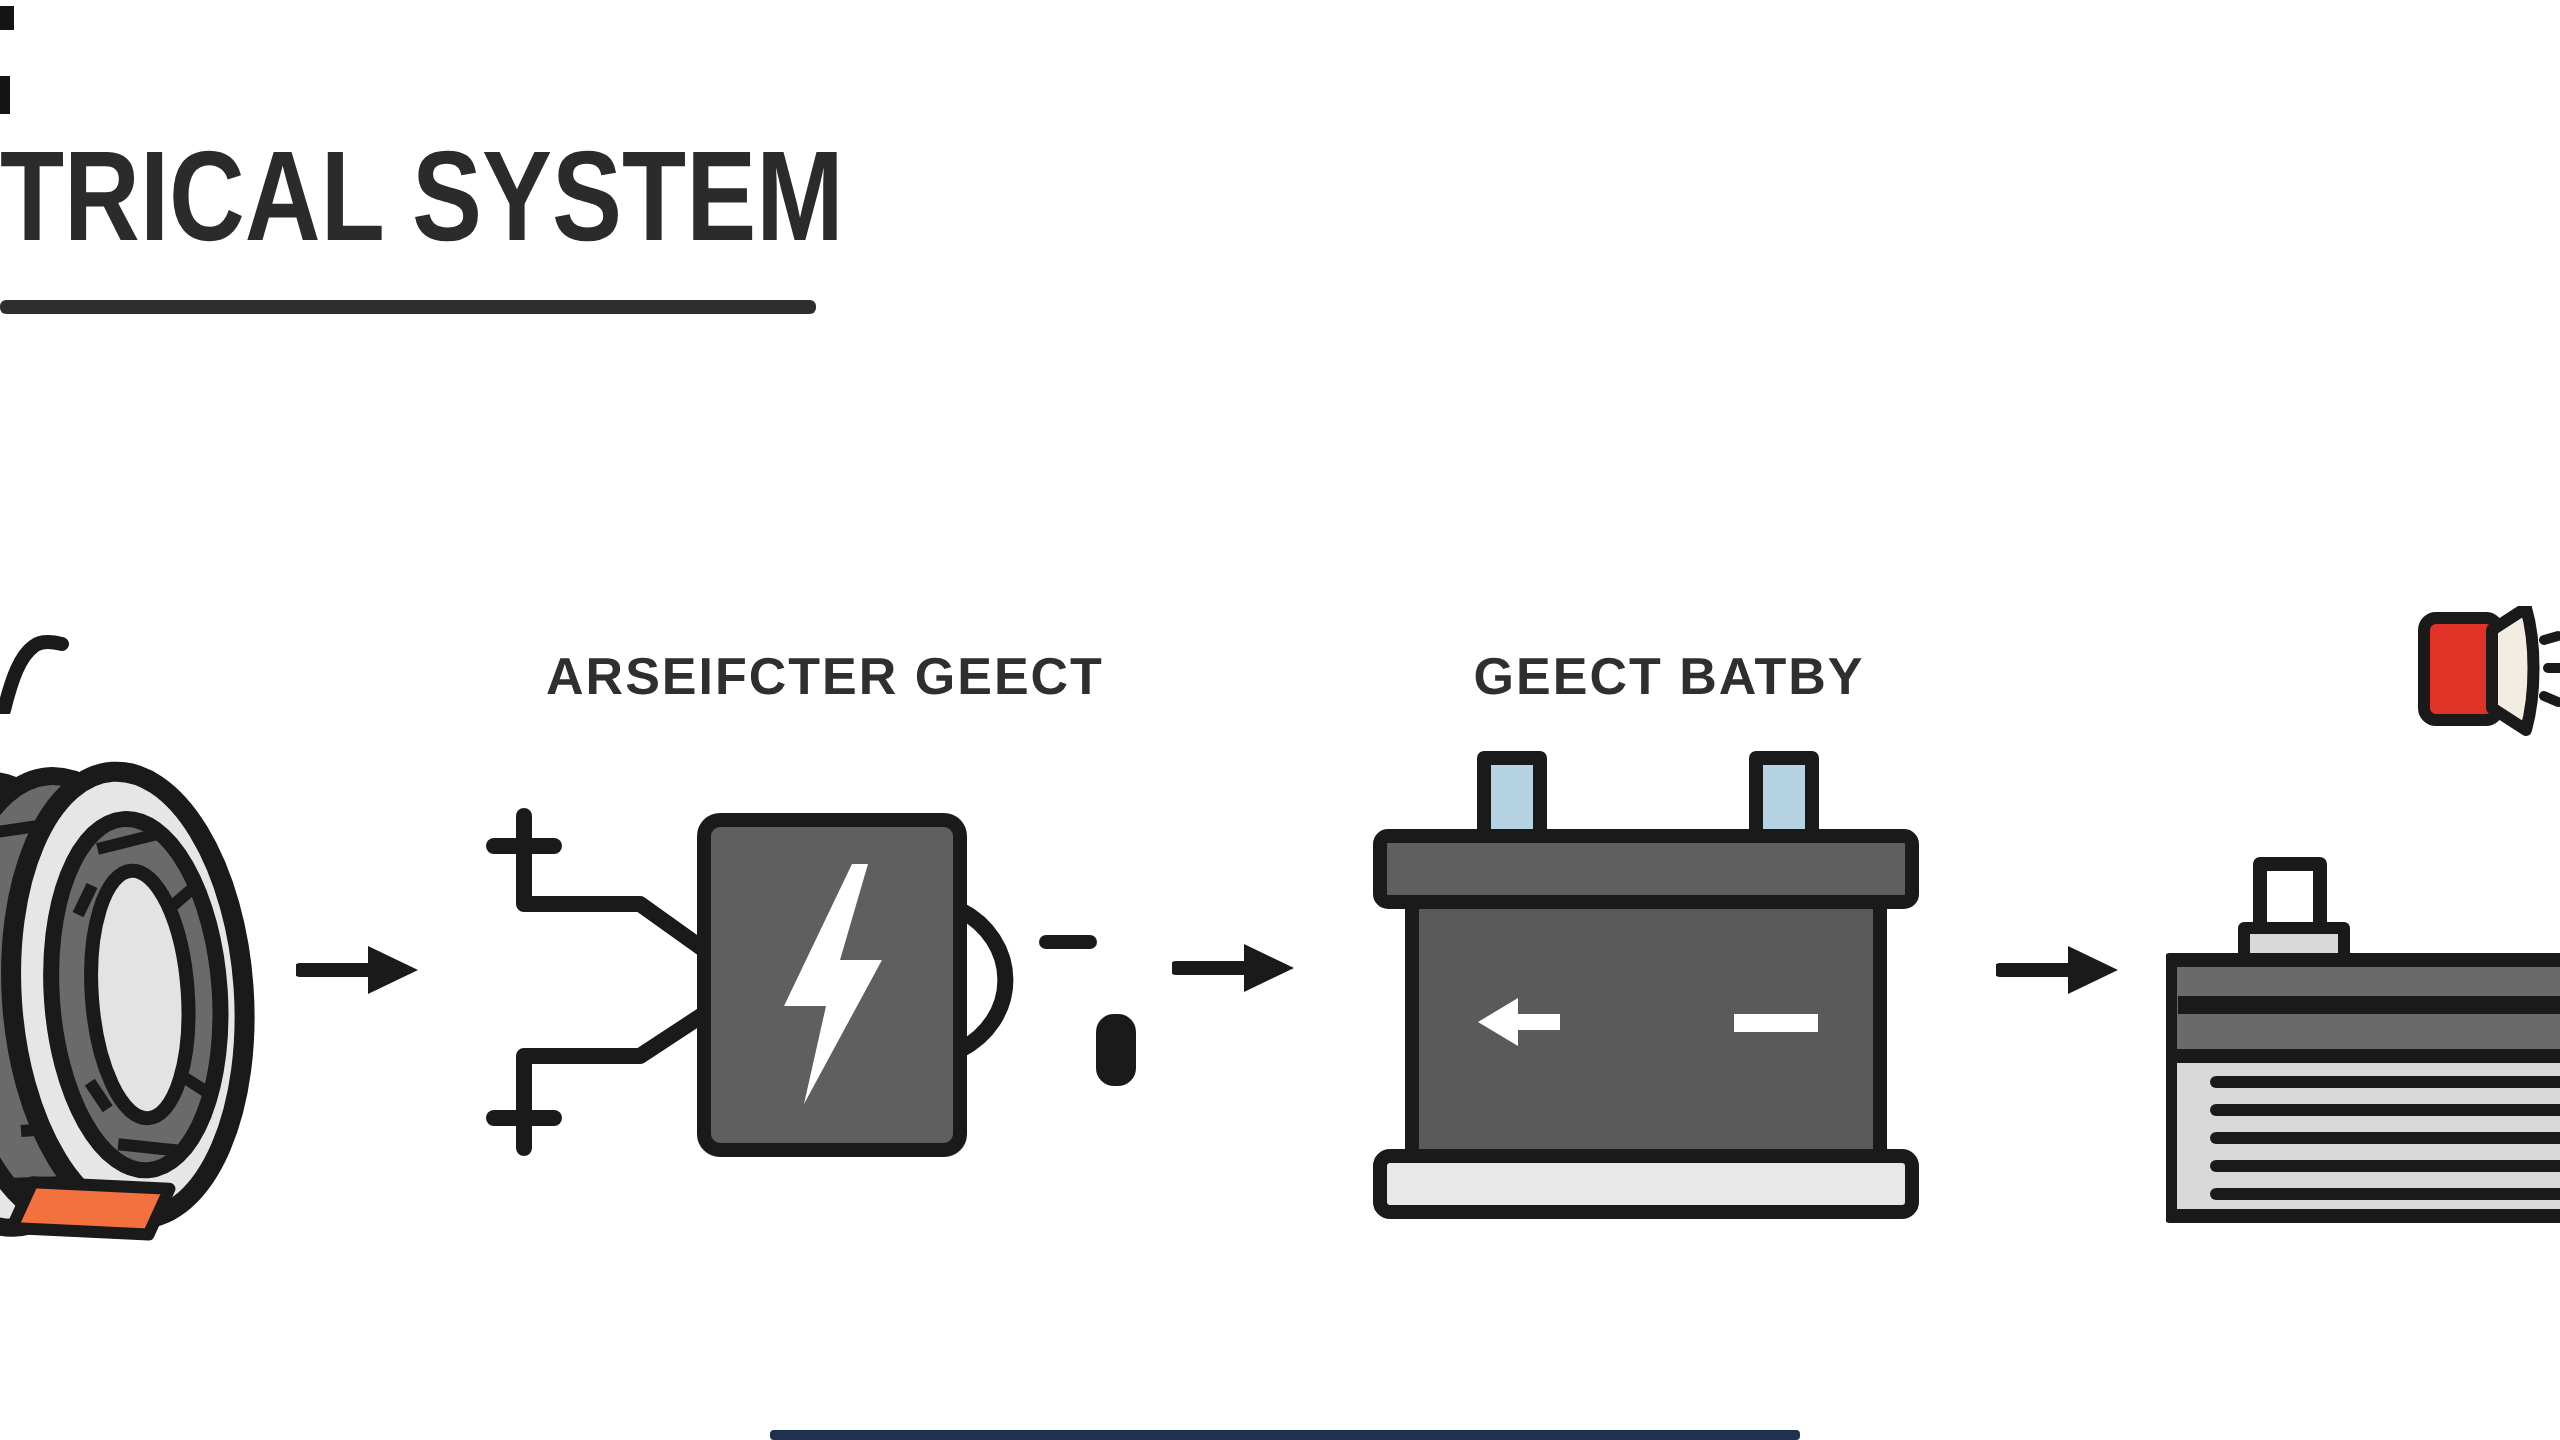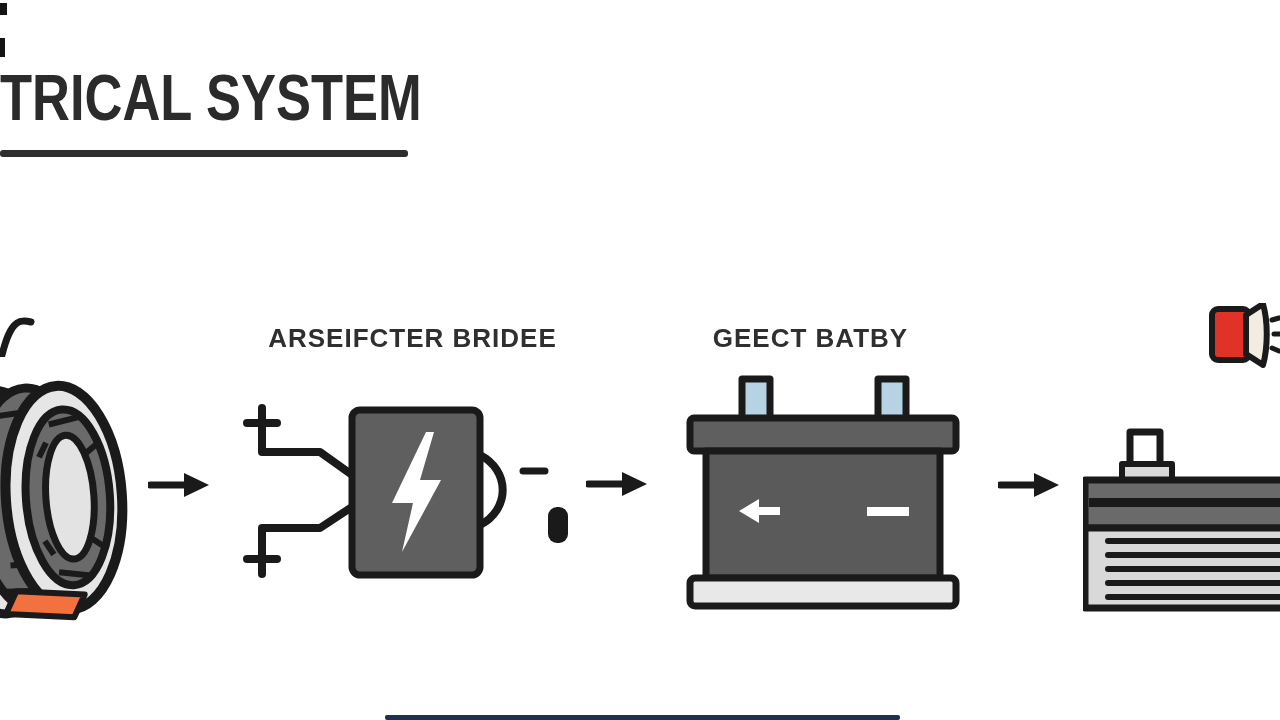--- a/index.html
+++ b/index.html
@@ -75,21 +75,21 @@
 
       <polygon points="90,216 158,224 146,246 78,238" fill="#f2713f" class="outline" stroke-width="6"></polygon>
     </g>
   </svg>
 
   <svg class="abs" style="left:148px;top:470px;" width="62" height="30" viewBox="0 0 62 30">
     <line x1="2" y1="15" x2="38" y2="15" stroke="#1a1a1a" stroke-width="7" stroke-linecap="round"></line>
     <polygon points="36,3 61,15 36,27" fill="#1a1a1a"></polygon>
   </svg>
 
-  <div class="comp-label" style="left:255px;top:325px;width:315px;">ARSEIFCTER BRIDEE</div>
+  <div class="comp-label" style="left:255px;top:325px;width:315px;">ARSEIFCTER GEECT</div>
 
   <svg class="abs" style="left:235px;top:400px;" width="345" height="185" viewBox="0 0 345 185">
 
     <polyline points="27,34 27,52 85,52 120,77" fill="none" class="outline" stroke-width="8"></polyline>
     <polyline points="27,148 27,128 85,128 120,105" fill="none" class="outline" stroke-width="8"></polyline>
 
     <g stroke="#1a1a1a" stroke-width="8" stroke-linecap="round">
       <line x1="27" y1="8" x2="27" y2="38"></line>
         <line x1="12" y1="23" x2="42" y2="23"></line>
     </g>
@@ -105,21 +105,21 @@
     <rect x="117" y="10" width="128" height="165" rx="8" fill="#5f5f5f" class="outline" stroke-width="7"></rect>
 
     <polygon points="191,32 157,103 178,103 167,152 206,80 185,80 199,32" fill="#ffffff"></polygon>
   </svg>
 
   <svg class="abs" style="left:586px;top:469px;" width="62" height="30" viewBox="0 0 62 30">
     <line x1="2" y1="15" x2="38" y2="15" stroke="#1a1a1a" stroke-width="7" stroke-linecap="round"></line>
     <polygon points="36,3 61,15 36,27" fill="#1a1a1a"></polygon>
   </svg>
 
-  <div class="comp-label" style="left:648px;top:325px;width:325px;">GEECT BATBY</div>
+  <div class="comp-label" style="left:672px;top:325px;width:325px;">GEECT BATBY</div>
 
   <svg class="abs" style="left:685px;top:374px;" width="275" height="238" viewBox="0 0 275 238">
     <rect x="57" y="5" width="28" height="44" fill="#b5d3e2" class="outline" stroke-width="7"></rect>
     <rect x="193" y="5" width="28" height="44" fill="#b5d3e2" class="outline" stroke-width="7"></rect>
     <rect x="5" y="44" width="266" height="33" rx="4" fill="#5f5f5f" class="outline" stroke-width="7"></rect>
     <rect x="21" y="77" width="234" height="127" fill="#5a5a5a" class="outline" stroke-width="7"></rect>
 
     <g>
       <polygon points="54,137 74,125 74,149" fill="#ffffff"></polygon>
       <rect x="72" y="133" width="23" height="8" fill="#ffffff"></rect>

